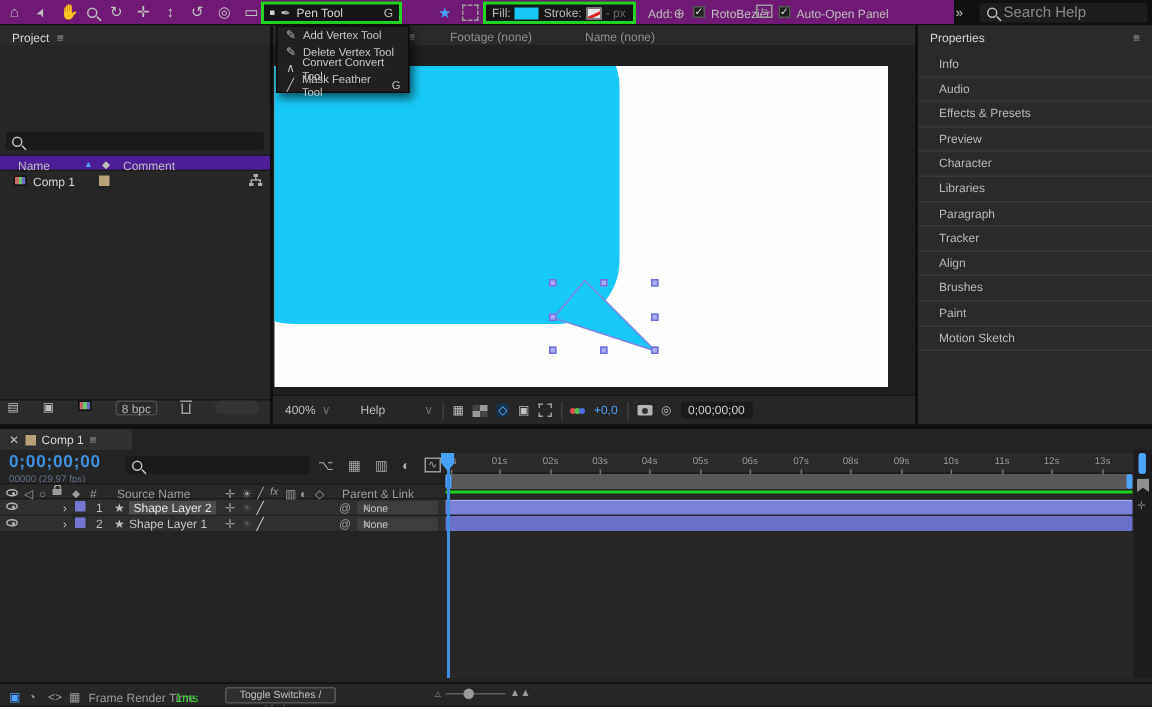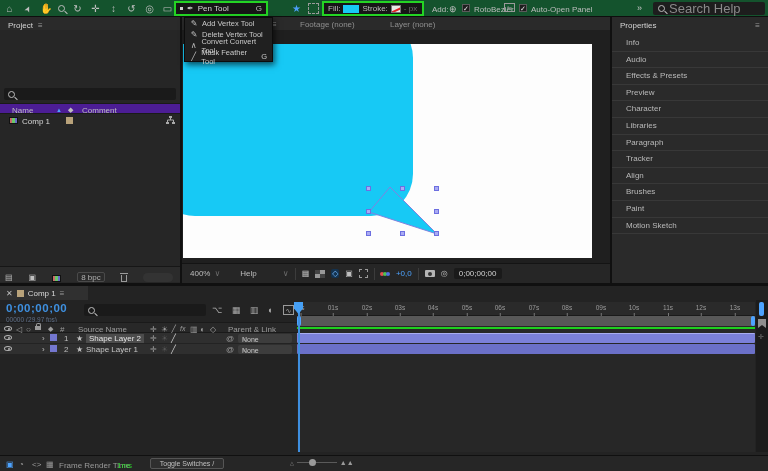--- a/index.html
+++ b/index.html
@@ -4,21 +4,21 @@
 <style>
   *{box-sizing:border-box;margin:0;padding:0}
   html,body{background:#101010}
   #app{position:relative;width:768px;height:471px;background:#101010;
        font-family:"Liberation Sans",sans-serif;font-size:8px;color:#bdbdbd;overflow:hidden}
   .abs{position:absolute}
   .dim{color:#6c6c6c}
   .ico{display:inline-block;text-align:center;font-style:normal;color:#bfbfbf}
 
   
-  #toolbar{left:0;top:0;width:768px;height:17px;background:#14532d;border-bottom:1px solid #0e0e0e}
+  #toolbar{left:0;top:0;width:636px;height:17px;background:#701a75;border-bottom:1px solid #0e0e0e}
   #tools{left:4px;top:0;height:17px;display:flex;align-items:center;gap:7px;font-size:10px}
   #tools .ico{width:11px;line-height:11px}
   .tool-active{background:#2f72c2;color:#fff;border-radius:2px}
   .gi-home::before{content:"⌂"} .gi-select{transform:rotate(-65deg)} .gi-select::before{content:"➤";font-size:8px}
   .gi-hand::before{content:"✋"} .gi-orbit::before{content:"↻"} .gi-pan::before{content:"✛"}
   .gi-updown::before{content:"↕"} .gi-rotate::before{content:"↺"} .gi-dolly::before{content:"◎"}
   .gi-rect::before{content:"▭"} .gi-pen::before{content:"✒"}
   .mag{display:inline-block;width:7px;height:7px;border:1px solid #bdbdbd;border-radius:50%;position:relative}
   .mag::after{content:"";position:absolute;left:5px;top:6px;width:4px;height:1px;background:#bdbdbd;transform:rotate(45deg)}
   .greenbox{border:2px solid #24d424;background:#161616;display:flex;align-items:center}
@@ -34,21 +34,21 @@
   .swatch-stroke{width:10px;height:8px;background:#e8e8e8;border:1px solid #777;position:relative;overflow:hidden}
   .swatch-stroke::after{content:"";position:absolute;left:-2px;top:3px;width:14px;height:2px;background:#d22;transform:rotate(-25deg)}
   #addlbl{left:432px;top:5px} .gi-plus::before{content:"⊕"}
   #add-ico{left:449px;top:4px;font-size:9px}
   .cb{width:8px;height:8px;background:#1e1e1e;border:1px solid #5a5a5a;color:#e6e6e6;font-size:7px;line-height:7px;text-align:center}
   #cb1{left:462px;top:4px} #rblbl{left:474px;top:5px}
   #panel-ico{left:504px;top:3px;width:11px;height:9px;border:1px solid #9a9a9a;font-size:6px;line-height:8px;text-align:center;color:#9a9a9a}
   #cb2{left:519px;top:4px} #aolbl{left:531px;top:5px}
   #chev{left:637px;top:3px;font-size:9px;color:#c8c8c8}
   #help{left:653px;top:2px;width:112px;height:13px;background:#1d1d1d;border-radius:2px;display:flex;align-items:center;gap:4px;padding:0 5px}
-  #help input{background:transparent;border:0;outline:0;color:#cfcfcf;font-family:"Liberation Sans",sans-serif;font-size:13px;width:80px}
+  #help input{background:transparent;border:0;outline:0;color:#cfcfcf;font-family:"Liberation Sans",sans-serif;font-size:10px;width:80px}
   #help input::placeholder{color:#8a8a8a}
 
   
   #penmenu{left:184px;top:17px;width:89px;height:45px;background:#202020;border:1px solid #0c0c0c;z-index:60;box-shadow:2px 3px 6px rgba(0,0,0,.6)}
   .mrow{display:flex;align-items:center;height:11px;padding:0 5px;gap:4px;color:#c9c9c9;font-size:7.5px}
   .mrow .mi{width:8px;color:#bdbdbd;font-size:8px}
   .mrow .msc{margin-left:auto}
   .gi-pen-s::before{content:"✎"} .gi-angle::before{content:"∧"} .gi-feather::before{content:"╱"}
 
   
@@ -62,21 +62,21 @@
 
   
   #proj-search{left:4px;top:71px;width:172px;height:12px;background:#1a1a1a;border-radius:2px;display:flex;align-items:center;gap:3px;padding:0 4px}
   #proj-cols{left:0;top:86px;width:180px;height:11px;background:#4c1d95;border-top:1px solid #1a1a1a;border-bottom:1px solid #1a1a1a}
   #proj-cols span{position:absolute;top:2px}
   .sort{color:#4da3ff;font-size:6px}
   .gi-tag::before{content:"◆"}
   #proj-row{left:0;top:98px;width:180px;height:12px}
   .compicon{display:inline-block;width:9px;height:7px;background:linear-gradient(90deg,#c86a6a 0 34%,#6ac86a 34% 67%,#6a6ac8 67%);border:1px solid #111}
   .tan{display:inline-block;width:7px;height:7px;background:#b8a27a}
-  #proj-bottom{left:0;top:249px;width:180px;height:16px;background:#2b2b2b;border-top:1px solid #161616;display:flex;align-items:flex-end;gap:16px;padding:0 5px}
+  #proj-bottom{left:0;top:249px;width:180px;height:16px;background:#2b2b2b;border-top:1px solid #161616;display:flex;align-items:flex-start;gap:16px;padding:0 5px}
   .gi-film::before{content:"▤"} .gi-folder::before{content:"▣"}
   .bpc{border:1px solid #4a4a4a;border-radius:2px;padding:0 3px;height:10px;line-height:9px;color:#b0b0b0}
   .trash{display:inline-block;width:6px;height:7px;border:1px solid #9a9a9a;border-top:0;position:relative;margin-top:2px}
   .trash::before{content:"";position:absolute;left:-2px;top:-2px;width:8px;height:1px;background:#9a9a9a}
   .oval{width:30px;height:9px;background:#333;border-radius:5px}
 
   
   #ctabs{left:182px;top:17px;width:428px;height:13px;background:#2a2a2a;z-index:5}
   #ctabs span{position:absolute;top:3px}
   #comp-tab{color:#5aa7e8}
@@ -235,21 +235,21 @@
       <i class="mi ico gi-feather"></i>
       <span>Mask Feather Tool</span>
       <span class="msc">G</span>
     </div>
   </div>
 
   <div id="ctabs" class="abs">
     <span id="comp-tab" style="left:4px">Composition Comp 1</span>
     <span class="ham" style="left:90px">≡</span>
     <span class="tabdim" style="left:118px">Footage (none)</span>
-    <span class="tabdim" style="left:208px">Layer (none)</span>
+    <span class="tabdim" style="left:208px">Name (none)</span>
   </div>
 
   <div id="project" class="abs panel">
     <div class="phead">
       <span class="ptitle">Project</span>
       <span class="ham">≡</span>
     </div>
     <div id="proj-search" class="abs">
       <i class="mag"></i>
     </div>

